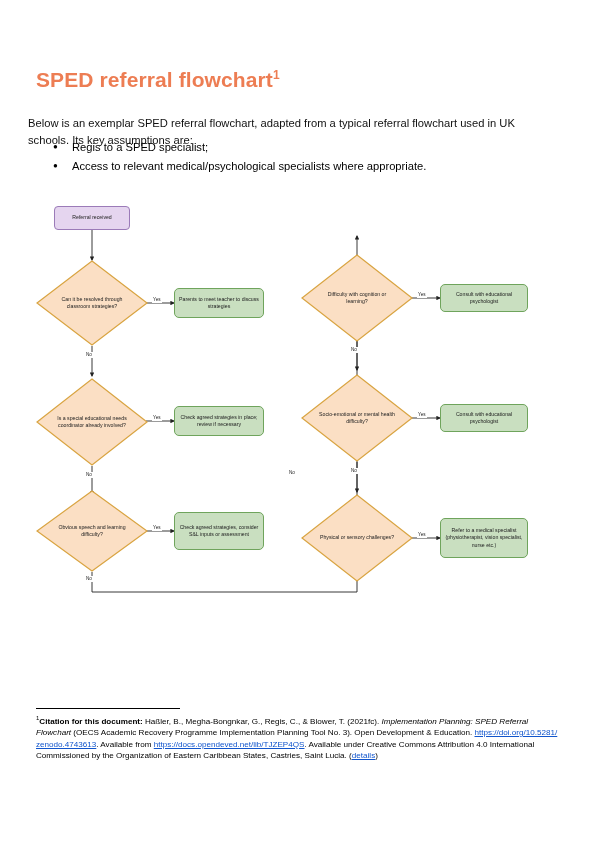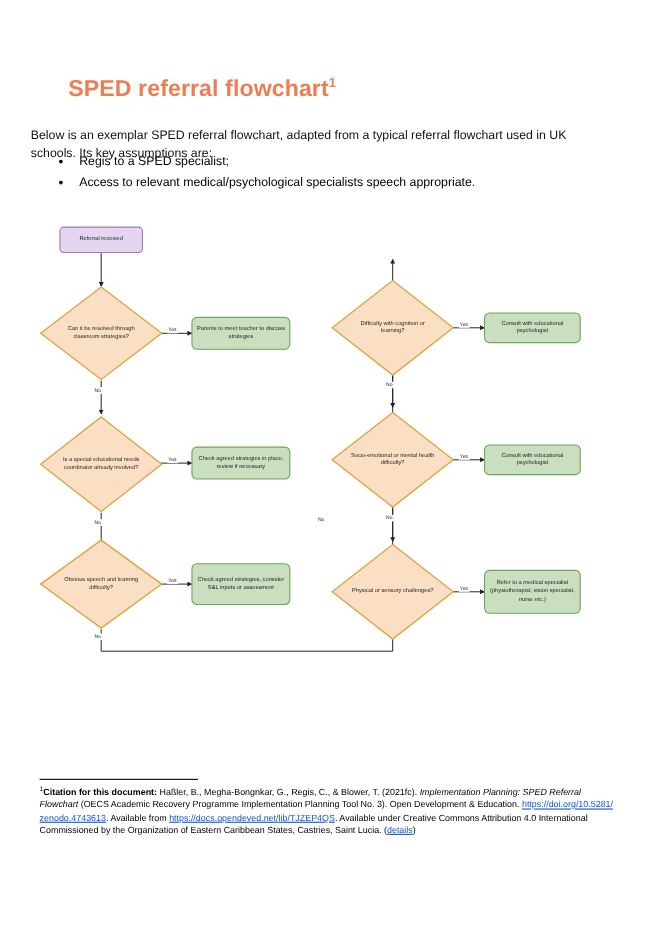--- a/index.html
+++ b/index.html
@@ -23,21 +23,20 @@
   
   .doc-title {
     position: absolute;
     left: 36px;
     top: 54px;
     font-size: 21px;
     font-weight: bold;
     color: #ED7D53;
     letter-spacing: 0.1px;
     white-space: nowrap;
-    margin-left: 26px;
   }
   .doc-title sup {
     font-size: 12px;
     font-weight: bold;
     vertical-align: super;
   }
 
   .intro {
     position: absolute;
     left: 28px;
@@ -164,21 +163,21 @@
 <body>
 
 <div class="page">
 
   <h1 class="doc-title"><span>SPED referral flowchart</span><sup>1</sup></h1>
 
   <p class="intro">Below is an exemplar SPED referral flowchart, adapted from a typical referral flowchart used in UK schools. Its key assumptions are:</p>
 
   <ul class="bullets">
     <li>Regis to a SPED specialist;</li>
-    <li>Access to relevant medical/psychological specialists speech appropriate.</li>
+    <li>Access to relevant medical/psychological specialists where appropriate.</li>
   </ul>
 
   <div class="flow">
 
     <svg width="596" height="420">
       <defs>
         <marker id="arrow" viewBox="0 0 10 10" refX="8" refY="5" markerWidth="5" markerHeight="5" orient="auto-start-reverse">
           <path d="M 0 0 L 10 5 L 0 10 z" fill="#222"></path>
         </marker>
       </defs>

